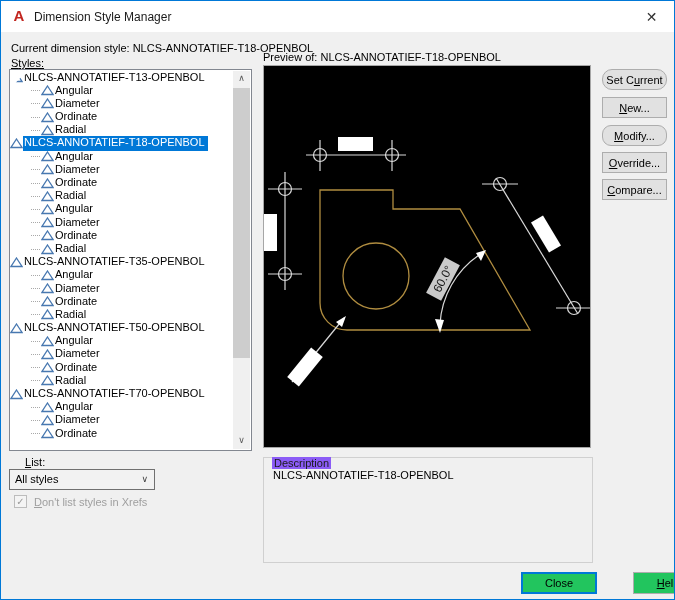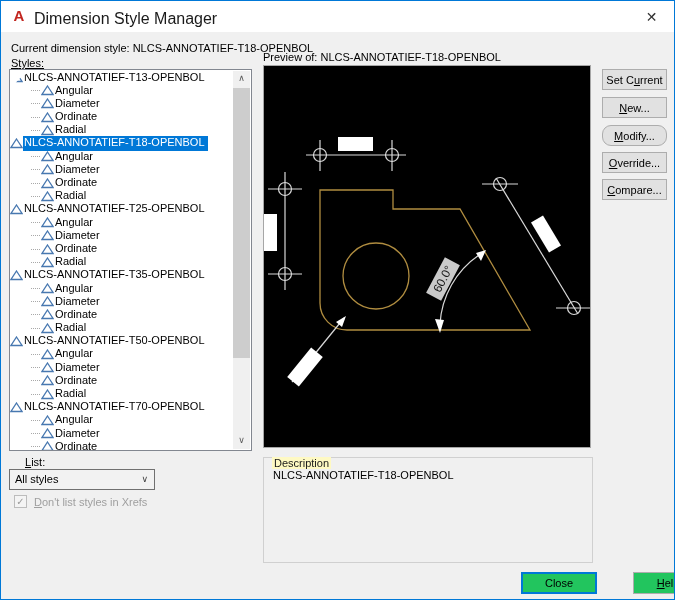--- a/index.html
+++ b/index.html
@@ -9,21 +9,21 @@
     background:#f0f0f0;border:1px solid #0078d7;
     font-family:"Liberation Sans",sans-serif;font-size:11px;color:#000;
     overflow:hidden;
   }
   
   .titlebar{position:absolute;left:0;top:0;right:0;height:31px;background:#ffffff;}
   .titlebar .logo{
     position:absolute;left:9px;top:6px;width:18px;height:18px;
     color:#c2251f;font-weight:bold;font-size:15px;line-height:18px;text-align:center;
   }
-  .titlebar .title{position:absolute;left:33px;top:9px;font-size:16px;color:#1a1a1a;}
+  .titlebar .title{position:absolute;left:33px;top:9px;font-size:12px;color:#1a1a1a;}
   .winclose{
     position:absolute;right:0;top:0;width:45px;height:31px;border:none;background:transparent;
     font-size:14px;color:#333;line-height:31px;text-align:center;cursor:default;
   }
   
   .current-line{position:absolute;left:10px;top:41px;}
   
   .styles-label{position:absolute;left:10px;top:56px;text-decoration:underline;}
   .listbox{
     position:absolute;left:8px;top:68px;width:243px;height:382px;
@@ -67,21 +67,21 @@
   .cbx{
     position:absolute;left:0;top:0;width:13px;height:13px;background:#f4f4f4;border:1px solid #bcbcbc;
     color:#9a9a9a;font-size:10px;line-height:11px;text-align:center;
   }
   .cbx-label{margin-left:20px;line-height:14px;display:inline-block;}
   
   .descbox{
     position:absolute;left:262px;top:456px;width:330px;height:106px;
     border:1px solid #d0d0d0;
   }
-  .descbox .gtitle{position:absolute;left:8px;top:-1px;background:#fef9c3;padding:0 2px;color:#1a1a1a;}
+  .descbox .gtitle{position:absolute;left:8px;top:-1px;background:#8b5cf6;padding:0 2px;color:#1a1a1a;}
   .descbox .gtext{position:absolute;left:9px;top:11px;right:6px;}
   
   .footbtn{
     position:absolute;top:571px;height:22px;background:#22c55e;border:1px solid #adadad;
     font-family:"Liberation Sans",sans-serif;font-size:11px;text-align:center;padding:0;
   }
   .footbtn.default{border:2px solid #0078d7;}
   u{text-decoration:underline;}
 </style>
 </head>
@@ -163,26 +163,20 @@
             <path d="M6.5,1 L12,9.5 H1 Z" fill="none" stroke="#4878b0" stroke-width="1.3"></path>
           </svg>
           <span class="tlabel">Ordinate</span>
         </div>
         <div class="trow child">
           <span class="conn"></span>
           <svg width="13" height="11" viewBox="0 0 13 11">
             <path d="M6.5,1 L12,9.5 H1 Z" fill="none" stroke="#4878b0" stroke-width="1.3"></path>
           </svg>
           <span class="tlabel">Radial</span>
-        </div>
-        <div class="trow">
-          <svg width="13" height="11" viewBox="0 0 13 11">
-            <path d="M6.5,1 L12,9.5 H1 Z" fill="none" stroke="#4878b0" stroke-width="1.3"></path>
-          </svg>
-          <span class="tlabel">NLCS-ANNOTATIEF-T25-OPENBOL</span>
         </div>
         <div class="trow child">
           <span class="conn"></span>
           <svg width="13" height="11" viewBox="0 0 13 11">
             <path d="M6.5,1 L12,9.5 H1 Z" fill="none" stroke="#4878b0" stroke-width="1.3"></path>
           </svg>
           <span class="tlabel">Angular</span>
         </div>
         <div class="trow child">
           <span class="conn"></span>
@@ -357,21 +351,21 @@
       </g>
 
       <g transform="translate(179,213) rotate(-62)">
         <rect x="-20" y="-8.5" width="40" height="17" fill="#c9c9c9"></rect>
         <text x="0" y="4" text-anchor="middle" font-size="12" fill="#1a1a1a" font-family="Liberation Sans, sans-serif">60.0°</text>
       </g>
     </svg>
   </div>
 
   <div id="sidebtns">
-      <button class="sidebtn" style="top: 68px;">Set C<u>u</u>rrent</button>
+      <button class="sidebtn" style="top: 68px; border-radius: 10px;">Set C<u>u</u>rrent</button>
       <button class="sidebtn" style="top: 96px; text-align: center;"><u>N</u>ew...</button>
       <button class="sidebtn" style="top: 124px; border-radius: 9px;"><u>M</u>odify...</button>
       <button class="sidebtn" style="top: 151px;"><u>O</u>verride...</button>
       <button class="sidebtn" style="top: 178px;"><u>C</u>ompare...</button>
     </div>
 
   <div class="list-label"><u>L</u>ist:</div>
   <div class="combo">
     <span>All styles</span>
     <span class="chev">∨</span>

